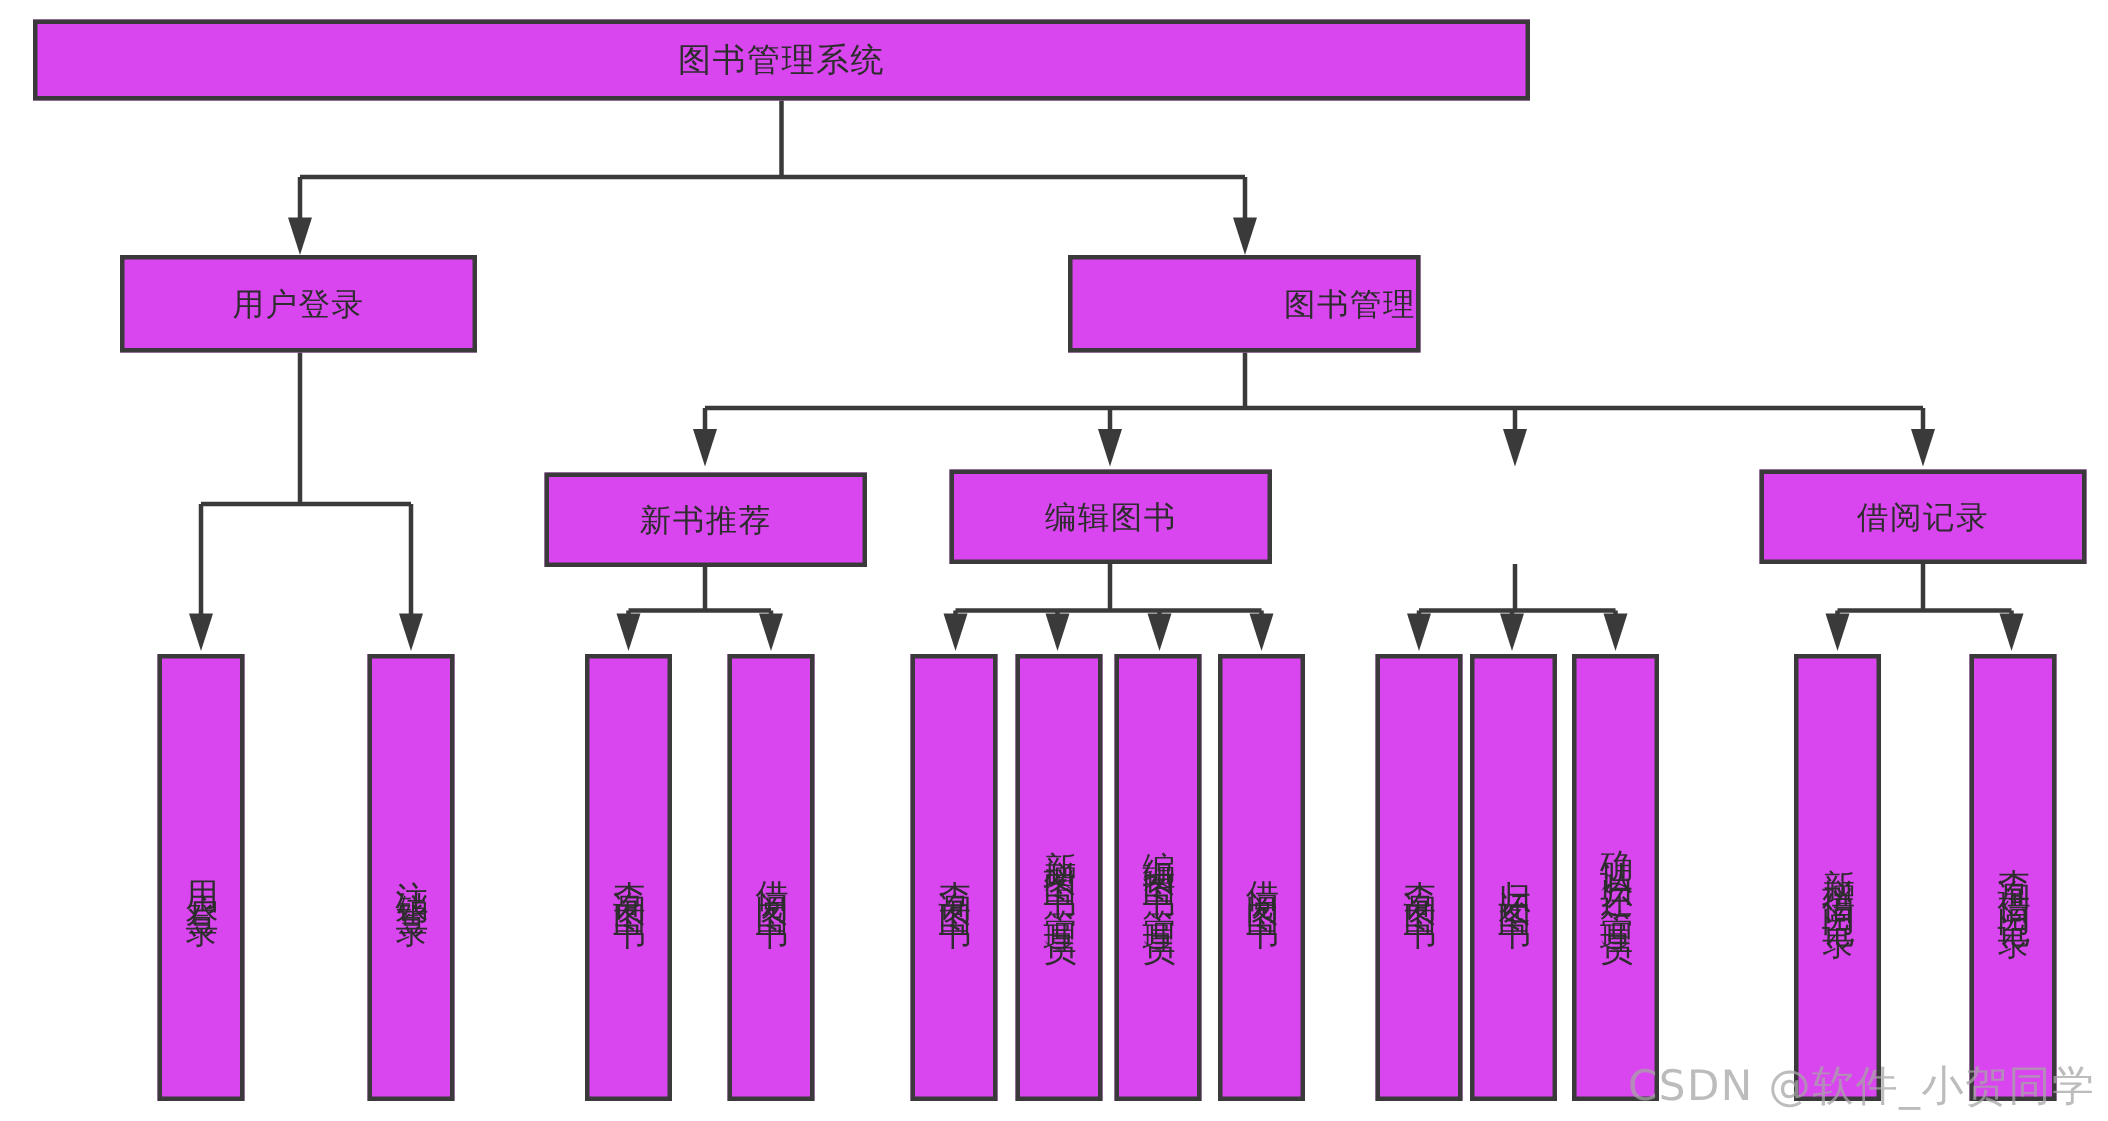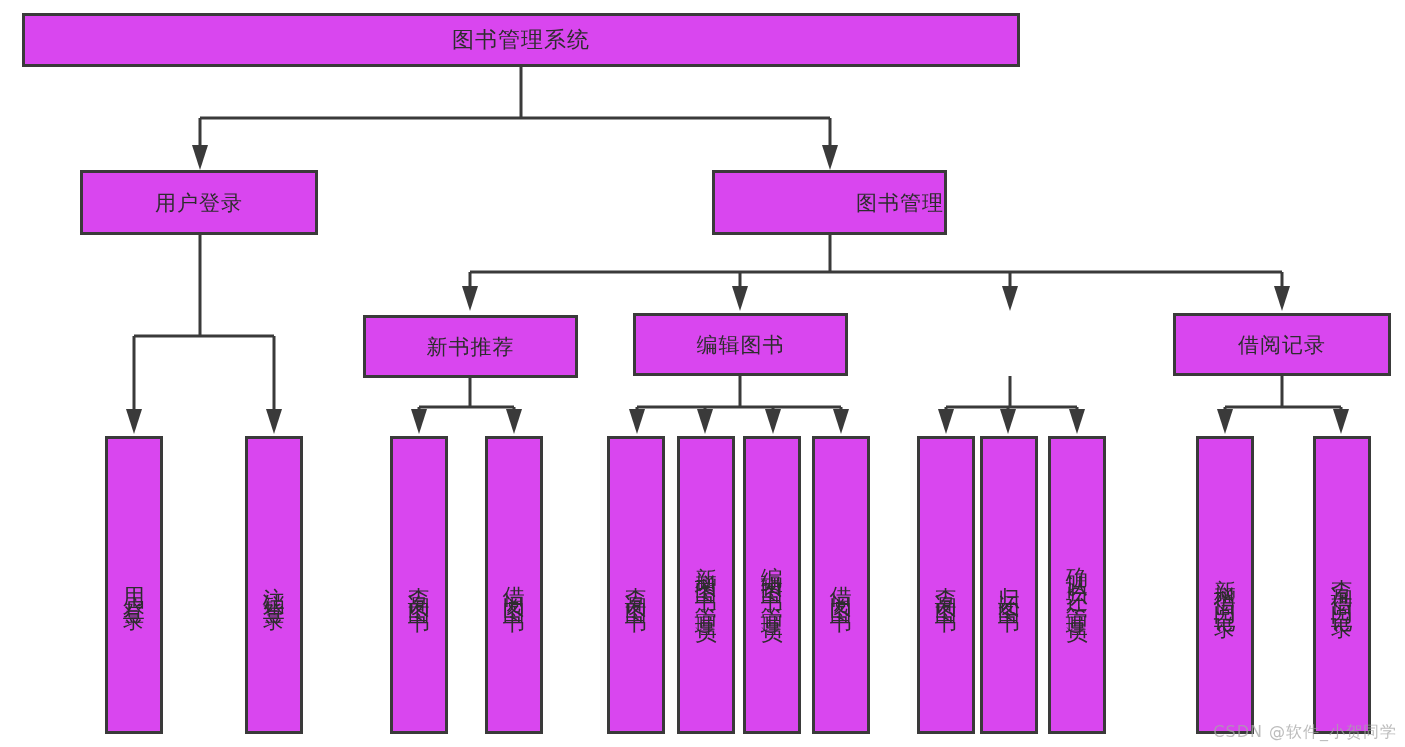--- a/index.html
+++ b/index.html
@@ -30,21 +30,21 @@
   .n-current{left:904px;top:313px;width:212px;height:63px;}
   .n-records{left:1173px;top:313px;width:218px;height:63px;}
   
   .leaf{top:436px;width:58px;height:298px;}
   .l-g1a{left:105px;} .l-g1b{left:245px;}
   .l-g2a{left:390px;} .l-g2b{left:485px;}
   .l-g3a{left:607px;} .l-g3b{left:677px;} .l-g3c{left:743px;} .l-g3d{left:812px;}
   .l-g4a{left:917px;} .l-g4b{left:980px;} .l-g4c{left:1048px;}
   .l-g5a{left:1196px;} .l-g5b{left:1313px;}
   .watermark{
-    position:absolute;right:8px;bottom:4px;font-size:16px;
+    position:absolute;right:8px;bottom:4px;font-size:28px;
     color:rgba(165,165,165,0.75);letter-spacing:1px;white-space:nowrap;
   }
 </style>
 </head>
 <body>
 
 <div id="stage">
 
   <svg class="connectors" viewBox="0 0 1405 747" xmlns="http://www.w3.org/2000/svg">
     <g stroke="#3a3a3a" stroke-width="3" fill="none">

